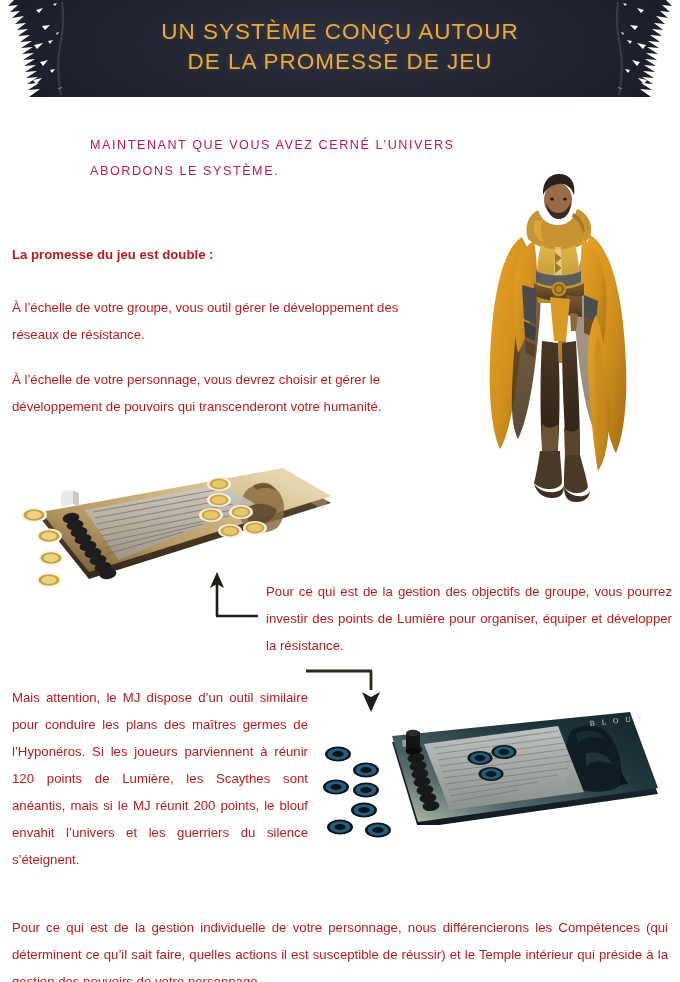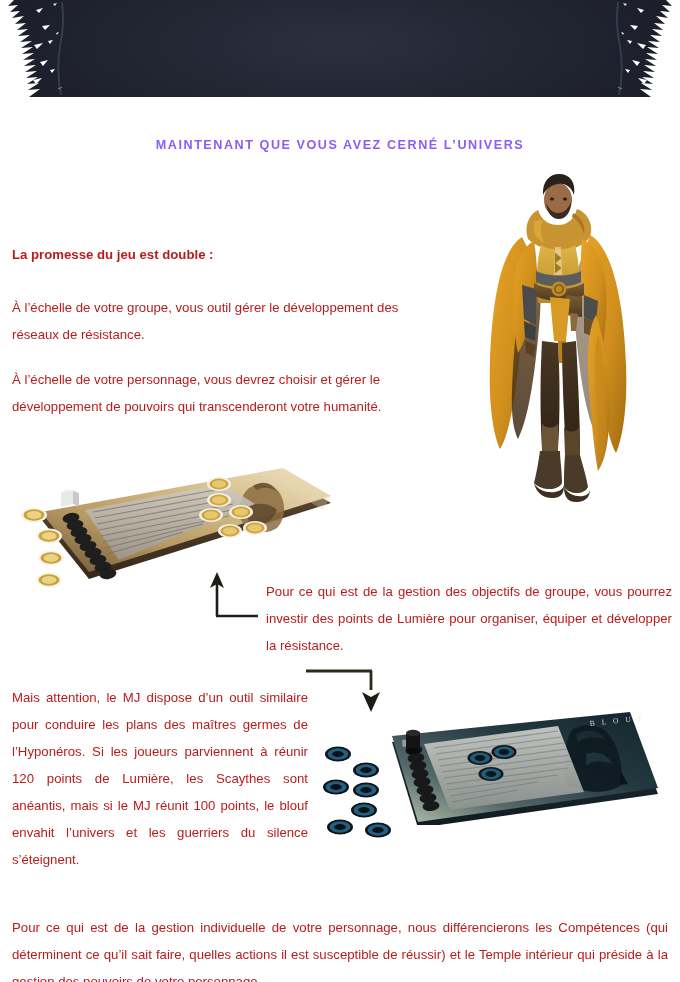--- a/index.html
+++ b/index.html
@@ -57,27 +57,26 @@
     text-shadow: 0 0 6px rgba(235,169,60,0.18);
   }
   .banner-title .l1 { display: block; font-size: 22.5px; }
   .banner-title .l2 { display: block; font-size: 22.5px; }
 
   
   .subtitle {
     position: absolute;
     left: 90px; top: 132px;
     width: 500px;
-    text-align: center;
     font-size: 12.6px;
-    font-weight: bold;
+    font-weight: normal;
     letter-spacing: 1.55px;
     line-height: 26px;
     text-transform: uppercase;
-    color: #8b5cf6;
+    color: #be185d;
   }
 
   
   .p {
     position: absolute;
     font-size: 13.2px;
     line-height: 27px;
     color: #b91c1c;
   }
   .p.lead { font-weight: bold; }
@@ -153,31 +152,36 @@
     <path fill="#ffffff" d="M0,0 L16,0 L10,6 L20,5 L12,12 L22,11 L14,18 L26,16 L17,24 L28,23 L19,30
       L30,29 L20,36 L32,35 L22,42 L34,41 L23,48 L35,47 L24,54 L36,53 L25,60 L37,59 L26,66 L38,65
       L27,72 L39,71 L28,78 L40,77 L29,84 L41,83 L30,90 L42,89 L31,97 L0,97 Z"></path>
     <path fill="#ffffff" d="M0,0 L0,97 L8,97 L4,88 L9,80 L3,72 L8,64 L2,56 L7,48 L2,40 L8,32 L3,24 L8,14 L3,6 Z"></path>
     <path fill="#ffffff" d="M38,10 l7,-2 l-4,5 z M44,26 l8,-1 l-5,5 z M36,45 l9,-2 l-6,6 z
       M42,62 l8,-2 l-5,6 z M35,80 l9,-2 l-6,6 z M50,41 l5,-1 l-3,4 z M52,70 l5,-1 l-3,4 z"></path>
     <path fill="#ffffff" opacity="0.9" d="M55,4 l4,-1 l-2,3 z M60,88 l4,-1 l-2,3 z M58,33 l3,-1 l-2,3 z"></path>
     <path fill="#3b4152" opacity="0.85" d="M63,2 q3,22 -2,44 q-4,22 1,49 l2,0 q-5,-27 -1,-49 q5,-22 2,-44 z"></path>
   </svg>
 
+  <div class="banner-title">
+    <span class="l1">Un système conçu autour</span>
+    <span class="l2">de la promesse de jeu</span>
+  </div>
 </div>
 
 <div class="subtitle">
   <div>Maintenant que vous avez cerné l’univers</div>
+  <div>abordons le système.</div>
 </div>
 
 <p class="p lead" id="para-lead">La promesse du jeu est double :</p>
 <p class="p" id="para-group">À l’échelle de votre groupe, vous outil gérer le développement des réseaux de résistance.</p>
 <p class="p" id="para-char">À l’échelle de votre personnage, vous devrez choisir et gérer le développement de pouvoirs qui transcenderont votre humanité.</p>
 <p class="p justify" id="para-light">Pour ce qui est de la gestion des objectifs de groupe, vous pourrez investir des points de Lumière pour organiser, équiper et développer la résistance.</p>
-<p class="p justify" id="para-gm">Mais attention, le MJ dispose d’un outil similaire pour conduire les plans des maîtres germes de l’Hyponéros. Si les joueurs parviennent à réunir 120 points de Lumière, les Scaythes sont anéantis, mais si le MJ réunit 100 points, le blouf envahit l’univers et les guerriers du silence s’éteignent.</p>
+<p class="p justify" id="para-gm">Mais attention, le MJ dispose d’un outil similaire pour conduire les plans des maîtres germes de l’Hyponéros. Si les joueurs parviennent à réunir 120 points de Lumière, les Scaythes sont anéantis, mais si le MJ réunit 200 points, le blouf envahit l’univers et les guerriers du silence s’éteignent.</p>
 <p class="p justify" id="para-skills">Pour ce qui est de la gestion individuelle de votre personnage, nous différencierons les Compétences (qui déterminent ce qu’il sait faire, quelles actions il est susceptible de réussir) et le Temple intérieur qui préside à la gestion des pouvoirs de votre personnage.</p>
 
 <div class="hero">
   <svg viewBox="0 0 165 380" width="165" height="380">
     <defs>
       <linearGradient id="cloak" x1="0" y1="0" x2="1" y2="1">
         <stop offset="0%" stop-color="#e8a326"></stop>
         <stop offset="55%" stop-color="#d08f1d"></stop>
         <stop offset="100%" stop-color="#a36c12"></stop>
       </linearGradient>

